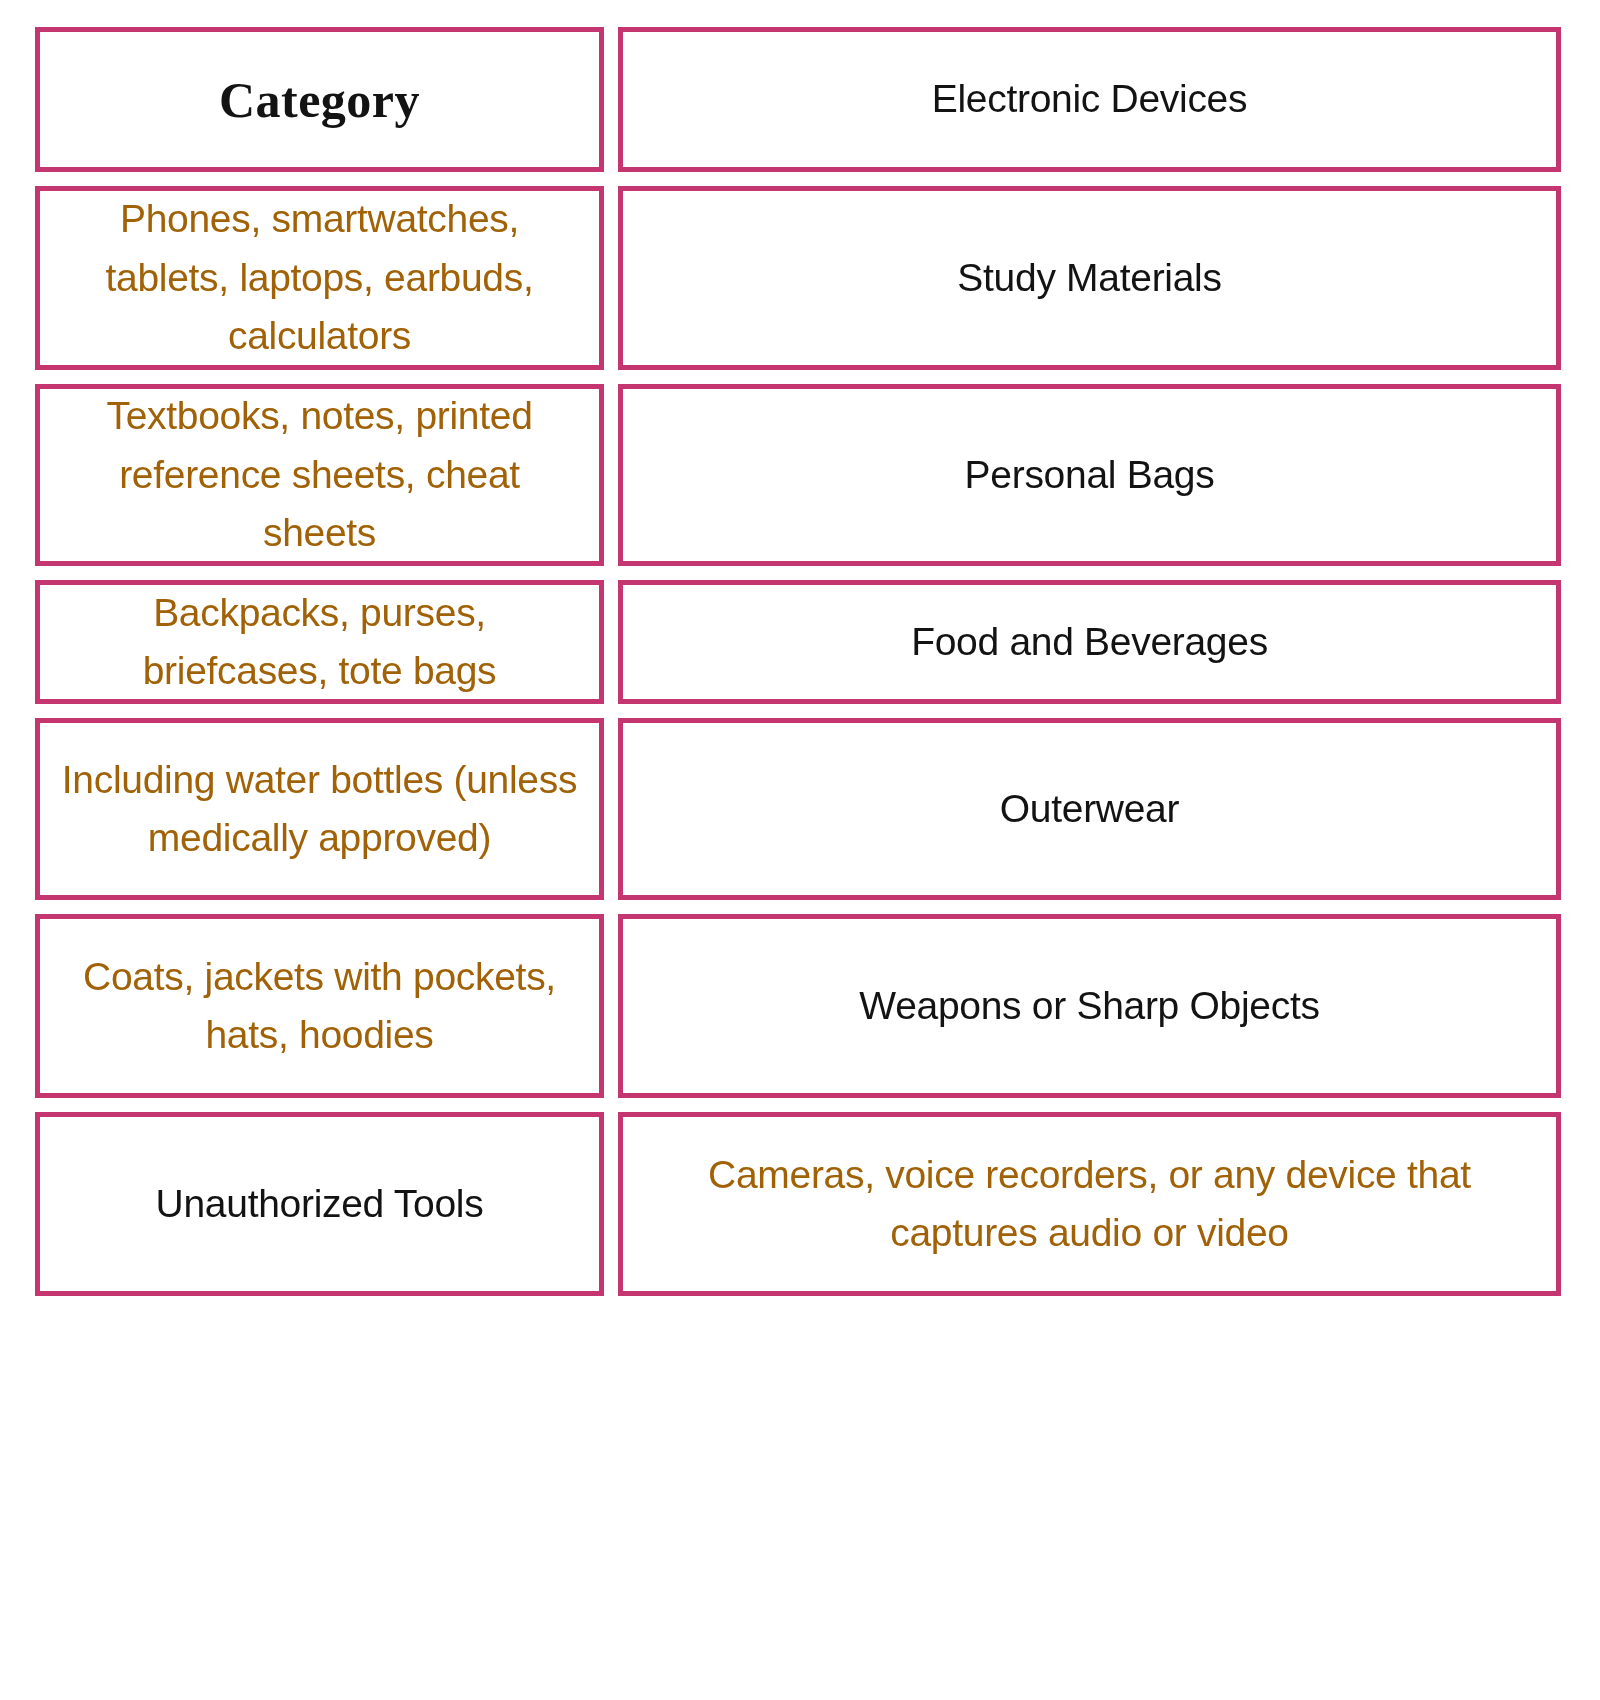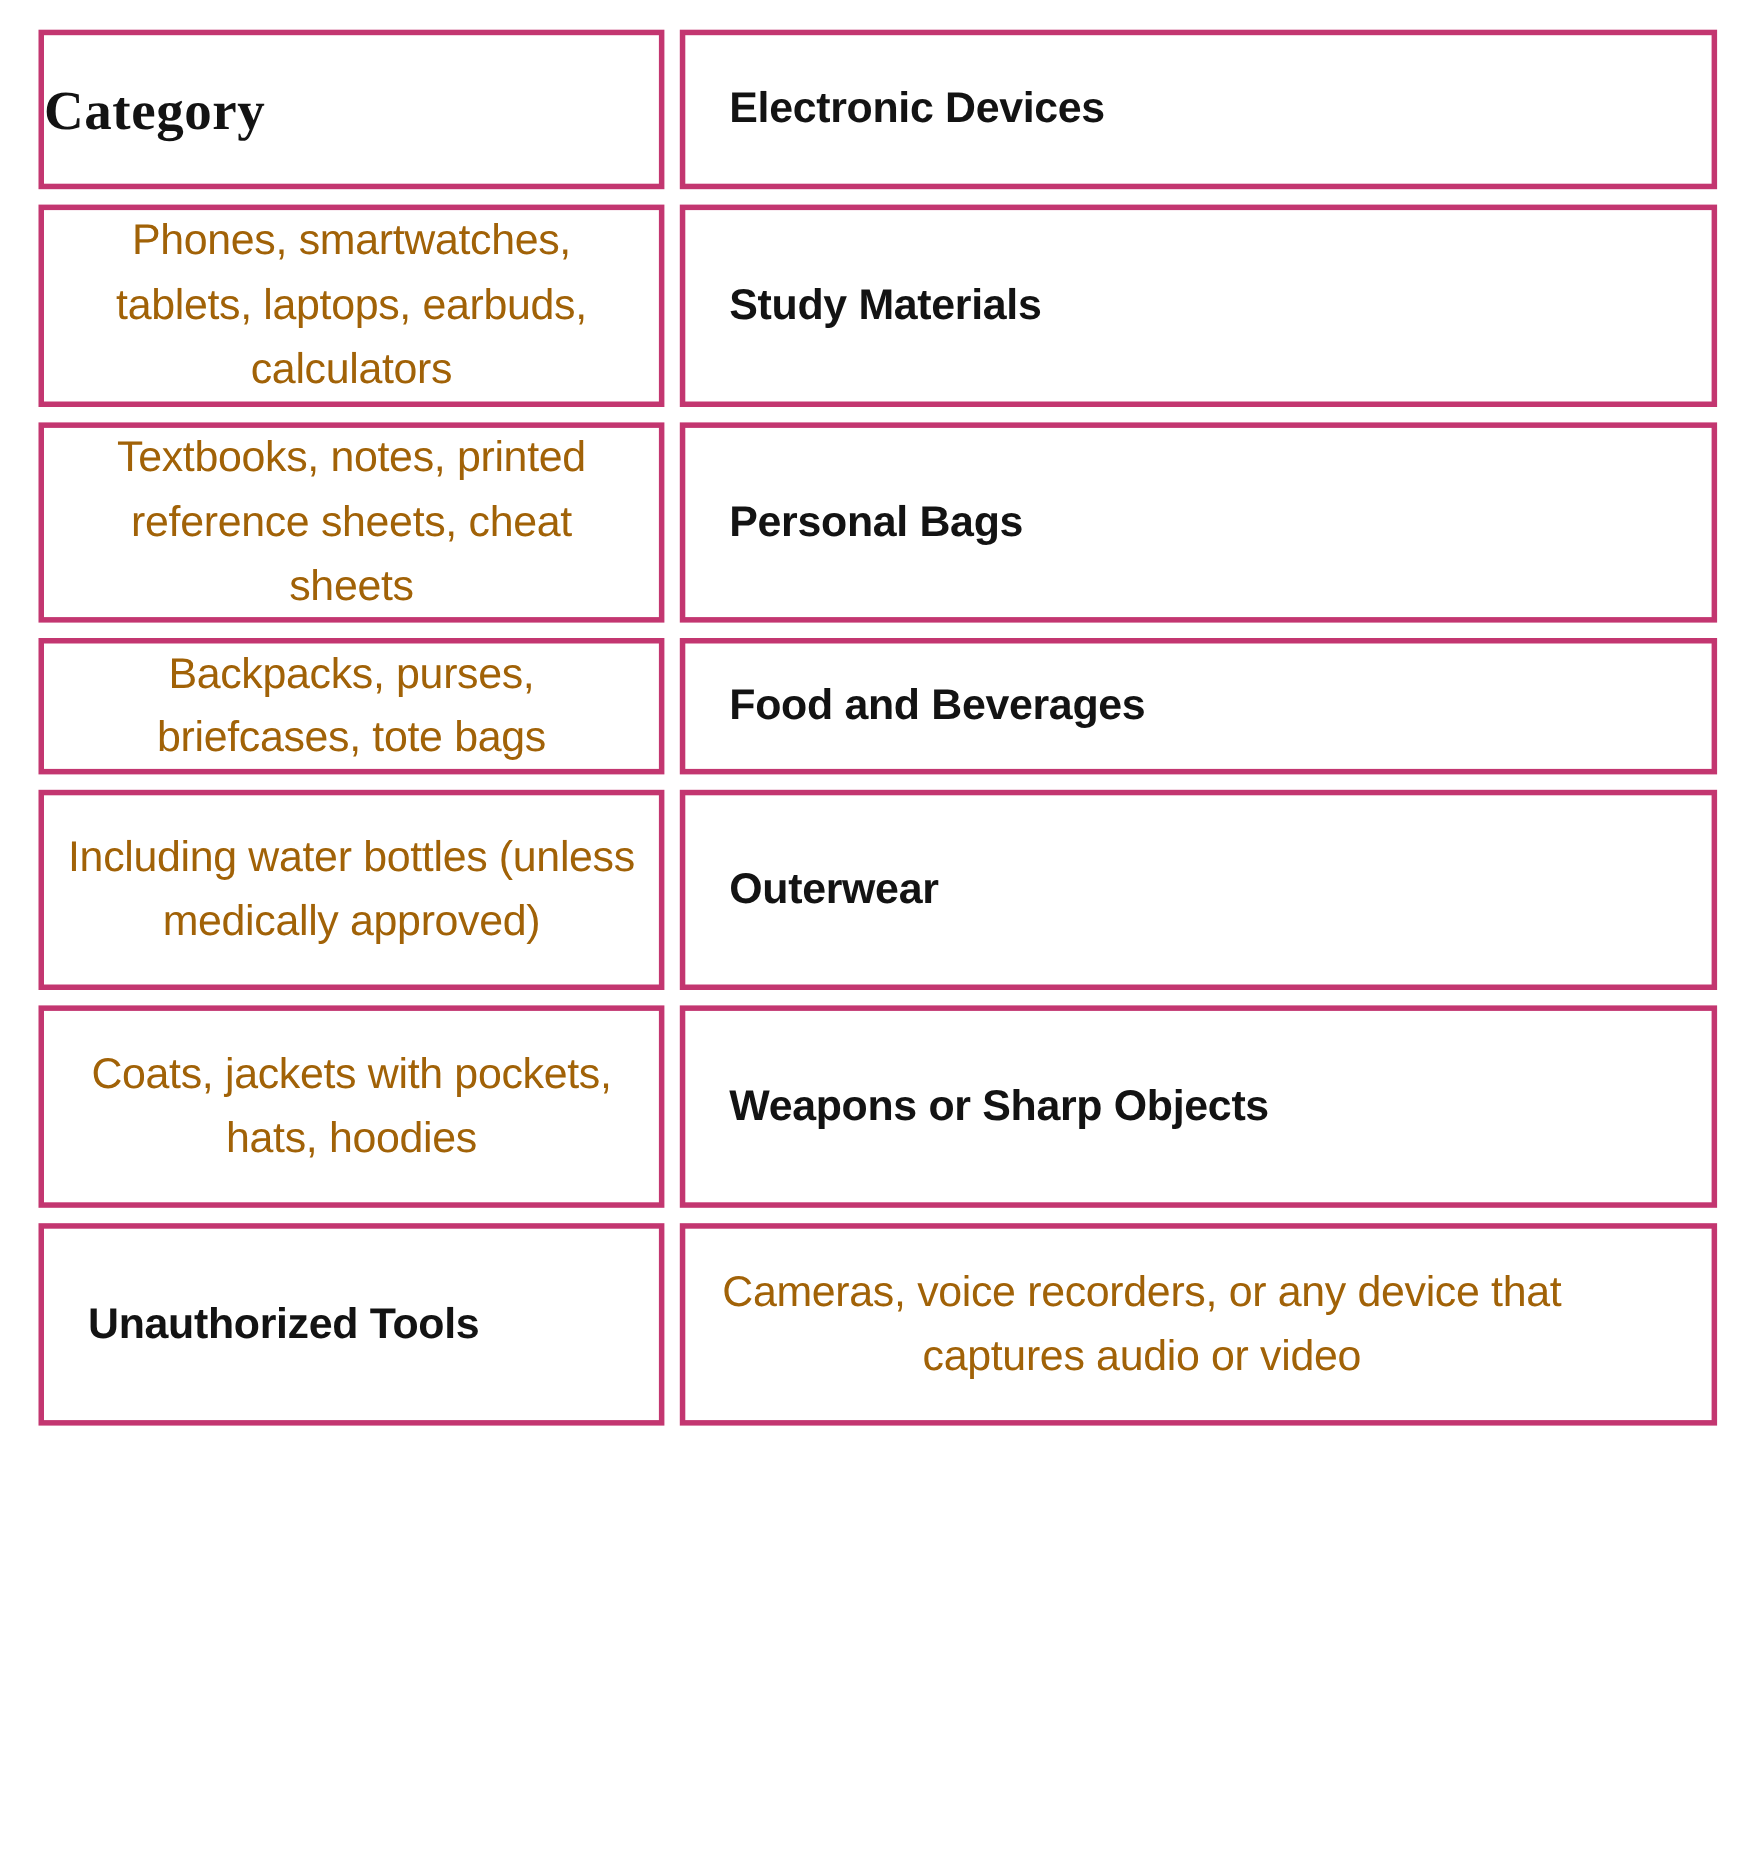--- a/index.html
+++ b/index.html
@@ -20,34 +20,34 @@
     display: grid;
     grid-template-columns: 569px 943px;
     grid-template-rows: 145px 184px 182px 124px 182px 184px 184px 184px 187px;
     gap: 14px;
   }
   .cell {
     border: 5px solid var(--accent);
     background: #ffffff;
     display: flex;
     align-items: center;
-    justify-content: flex-start;
+    justify-content: center;
     text-align: center;
     box-sizing: border-box;
     overflow: hidden;
   }
   .cell.header {
     font-family: "Liberation Serif", serif;
     font-weight: 700;
     font-size: 50px;
     color: #131313;
     letter-spacing: 0.5px;
   }
   .cell.category {
-    font-weight: 700;
+    font-weight: 400;
     font-size: 39px;
     color: #131313;
     line-height: 1.45;
     padding: 0 40px;
     letter-spacing: -0.3px;
   }
   .cell.items {
     font-weight: 400;
     font-size: 39px;
     color: #a16207;

